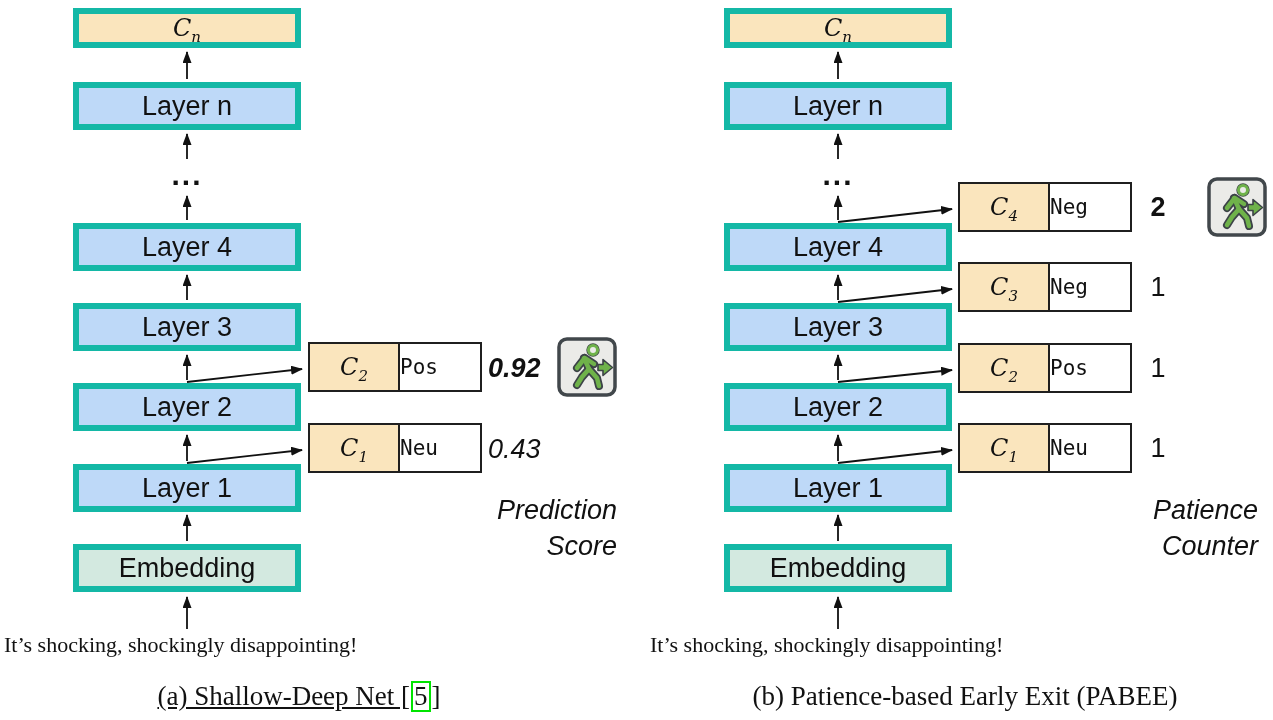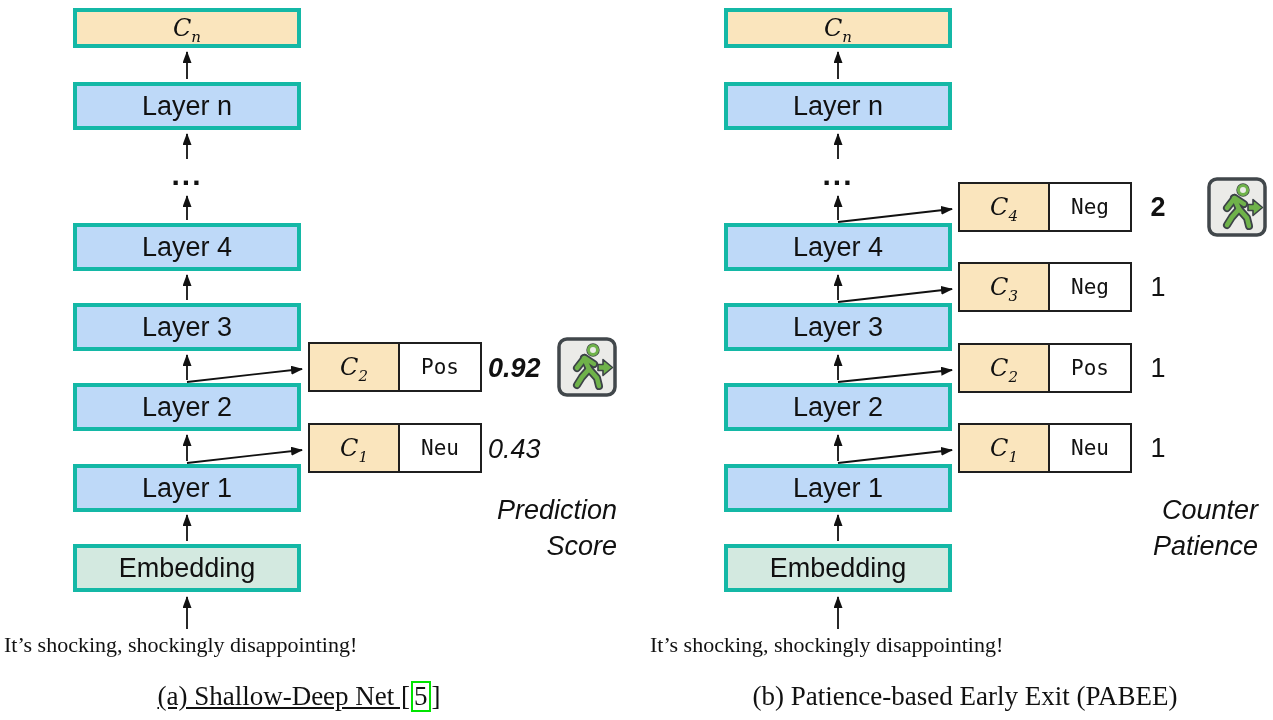--- a/index.html
+++ b/index.html
@@ -1,30 +1,30 @@
 <!DOCTYPE html>
 <html style="--classifier-fill: #fae5bd; --layer-fill: #bed9f8; --embedding-fill: #d3e9e0; --box-border: #1f1f1f; --cite-box-color: #00e400; --exit-icon-green: #6fb24a; --exit-icon-bg: #ebebe8; --exit-icon-border: #41474b;"><head>
 <meta charset="utf-8">
 <style>
   html,body{margin:0;padding:0;background:#ffffff;}
   .canvas{position:relative;width:1273px;height:720px;background:#fff;overflow:hidden;
           font-family:"Liberation Sans",sans-serif;color:#111;}
   .overlay{position:absolute;left:0;top:0;pointer-events:none;}
-  .box{position:absolute;box-sizing:border-box;border:4px solid #14b8a6;
+  .box{position:absolute;box-sizing:border-box;border:6px solid #14b8a6;
        display:flex;align-items:center;justify-content:center;}
   .layer{background:var(--layer-fill,#bed9f8);font-size:27px;}
   .cnbox{background:var(--classifier-fill,#fae5bd);}
   .emb{background:var(--embedding-fill,#d3e9e0);font-size:27px;}
   .c-label{font-family:"DejaVu Serif","Liberation Serif",serif;font-style:italic;font-size:24px;}
   .c-label sub{font-size:15px;line-height:0;}
   .clsrow{position:absolute;display:flex;height:50px;}
   .ccell{width:92px;box-sizing:border-box;border:2px solid #1f1f1f;
          background:var(--classifier-fill,#fae5bd);display:flex;align-items:center;justify-content:center;}
   .pcell{width:82px;box-sizing:border-box;border:2px solid #1f1f1f;border-left:none;
-         background:#fff;display:flex;align-items:center;justify-content:center;}
+         background:#fff;display:flex;align-items:center;justify-content:flex-start;}
   .pred{font-family:"DejaVu Sans Mono","Liberation Mono",monospace;font-size:21px;}
   .score{position:absolute;font-size:27px;line-height:30px;font-style:italic;}
   .bold{font-weight:bold;}
   .counter{position:absolute;font-size:27px;line-height:28px;width:32px;text-align:center;}
   .dots{position:absolute;width:80px;text-align:center;font-weight:bold;font-size:30px;letter-spacing:2px;line-height:30px;}
   .annot{position:absolute;width:200px;text-align:right;font-style:italic;font-size:27px;line-height:1.32;}
   .inputtext{position:absolute;font-family:"Liberation Serif",serif;font-size:22px;white-space:nowrap;}
   .caption{position:absolute;font-family:"Liberation Serif",serif;font-size:27px;text-align:center;white-space:nowrap;}
   .cite{display:inline-block;border:2px solid var(--cite-box-color,#00e400);line-height:1;padding:0 1px;margin:0 1px;}
   .exit-icon{position:absolute;width:62px;height:62px;}
@@ -215,19 +215,19 @@
     <div class="ccell">
       <span class="c-label"><span>C</span><sub>1</sub></span>
     </div>
     <div class="pcell">
         <span class="pred">Neu</span>
       </div>
   </div>
   <div class="counter" style="left:1142px;top:434px;">1</div>
 
   <div class="annot" style="left:1058px;top:493px;">
+    <div>Patience</div>
     <div>Counter</div>
-    <div>Patience</div>
   </div>
 
   <div class="caption" style="left:710px;top:681px;width:510px;">(b) Patience-based Early Exit (PABEE)</div>
 
 </div>
 
 </body></html>

